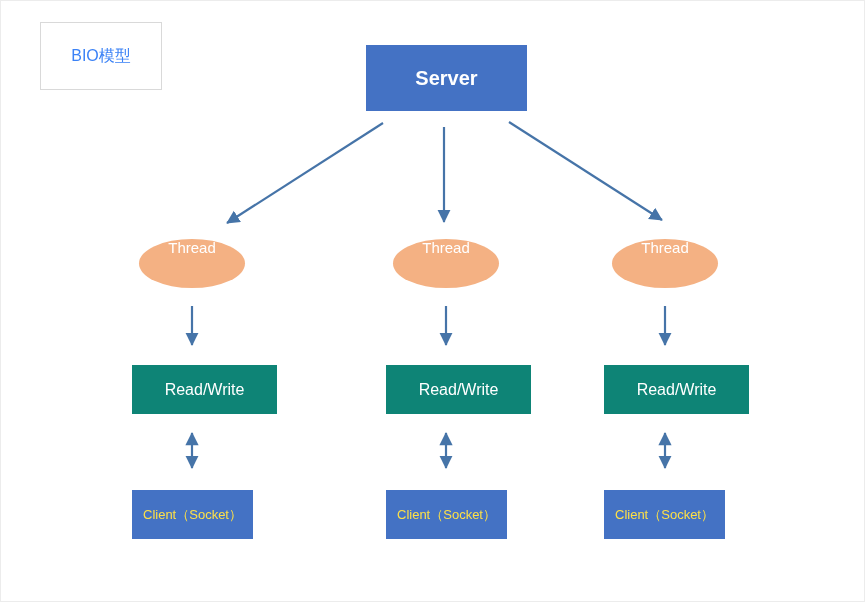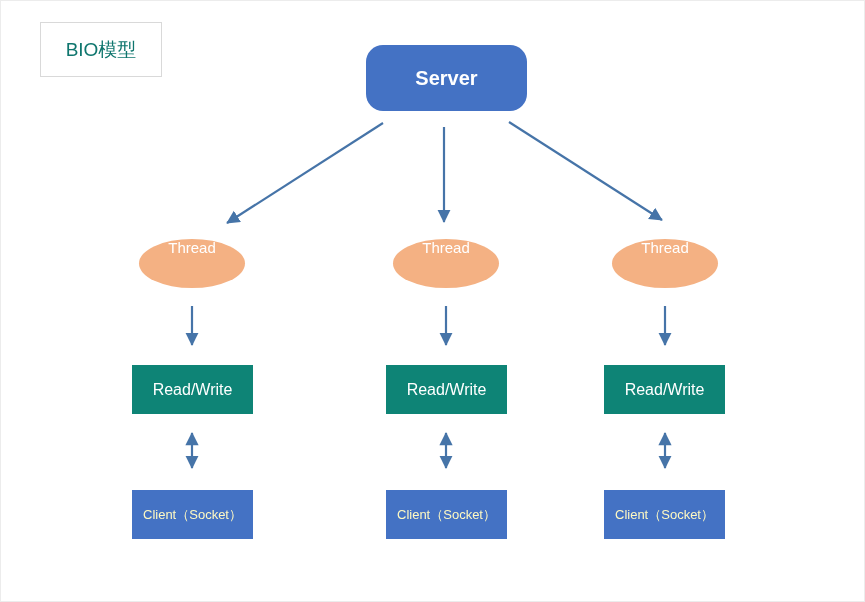--- a/index.html
+++ b/index.html
@@ -9,61 +9,61 @@
     height: 602px;
     background: #ffffff;
     border: 1px solid #ececec;
     box-sizing: border-box;
     font-family: "Liberation Sans", "DejaVu Sans", sans-serif;
     overflow: hidden;
   }
   .title-box {
     position: absolute;
     left: 39px; top: 21px;
-    width: 122px; height: 55px;
+    width: 122px; height: 68px;
     border: 1px solid #d9d9d9;
     background: #ffffff;
     display: flex; align-items: center; justify-content: center;
-    font-size: 19px; color: #0f766e;
+    font-size: 16px; color: #3b82f6;
     box-sizing: border-box;
   }
   .server-box {
     position: absolute;
     left: 365px; top: 44px;
     width: 161px; height: 66px;
     background: #4472C4;
     color: #ffffff;
     font-size: 20px; font-weight: bold;
-    display: flex; align-items: center; justify-content: center; border-radius: 17px;
+    display: flex; align-items: center; justify-content: center;
   }
   .thread-ellipse {
     position: absolute;
     top: 238px;
     width: 106px; height: 49px;
     background: #F4B183;
     border-radius: 50%;
     color: #ffffff;
     font-size: 15px;
     display: flex; align-items: flex-start; justify-content: center;
   }
   .rw-box {
     position: absolute;
     top: 364px;
-    width: 121px; height: 49px;
+    width: 145px; height: 49px;
     background: #0E8476;
     color: #ffffff;
     font-size: 16px;
     display: flex; align-items: center; justify-content: center;
   }
   .client-box {
     position: absolute;
     top: 489px;
     width: 121px; height: 49px;
     background: #4472C4;
-    color: #fef9c3;
+    color: #fde047;
     font-size: 13px;
     display: flex; align-items: center; justify-content: center;
     white-space: nowrap;
   }
   .col1 .thread-ellipse { left: 138px; }
   .col2 .thread-ellipse { left: 392px; }
   .col3 .thread-ellipse { left: 611px; }
   .col1 .rw-box, .col1 .client-box { left: 131px; }
   .col2 .rw-box, .col2 .client-box { left: 385px; }
   .col3 .rw-box, .col3 .client-box { left: 603px; }

